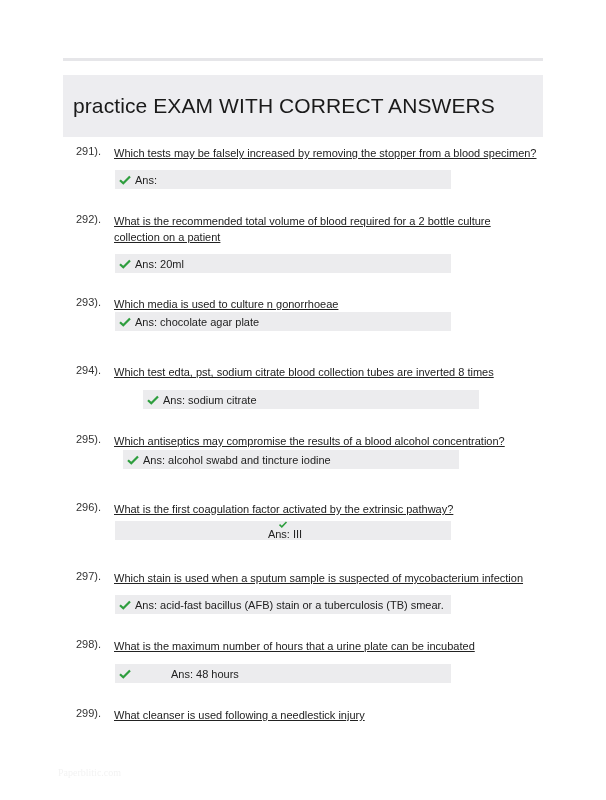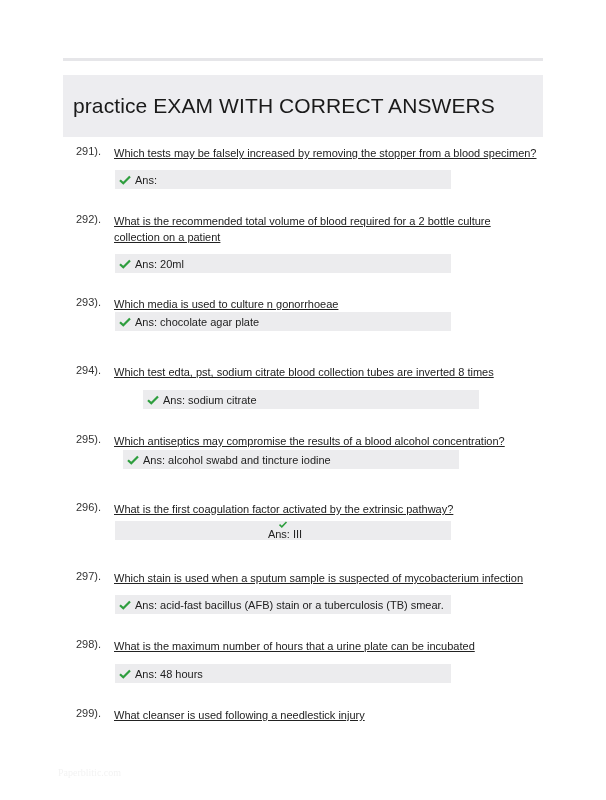--- a/index.html
+++ b/index.html
@@ -122,21 +122,21 @@
     <svg class="check" viewBox="0 0 12 10">
         <path d="M1 5.2 L4.3 8.3 L11 1.5" stroke="#2e9e3e" stroke-width="2.2" fill="none"></path>
       </svg>
     <span>Ans: acid-fast bacillus (AFB) stain or a tuberculosis (TB) smear.</span>
   </div>
 </div>
 
 <div class="qa" style="top:638px;">
   <span class="qnum">298).</span>
   <span class="qtext">What is the maximum number of hours that a urine plate can be incubated</span>
-  <div class="ans" style="top:26px;">
+  <div class="ans" style="top:26px;gap:36px;">
     <svg class="check" viewBox="0 0 12 10">
         <path d="M1 5.2 L4.3 8.3 L11 1.5" stroke="#2e9e3e" stroke-width="2.2" fill="none"></path>
       </svg>
     <span>Ans: 48 hours</span>
   </div>
 </div>
 
 <div class="qa" style="top:707px;">
   <span class="qnum">299).</span>
   <span class="qtext">What cleanser is used following a needlestick injury</span>

